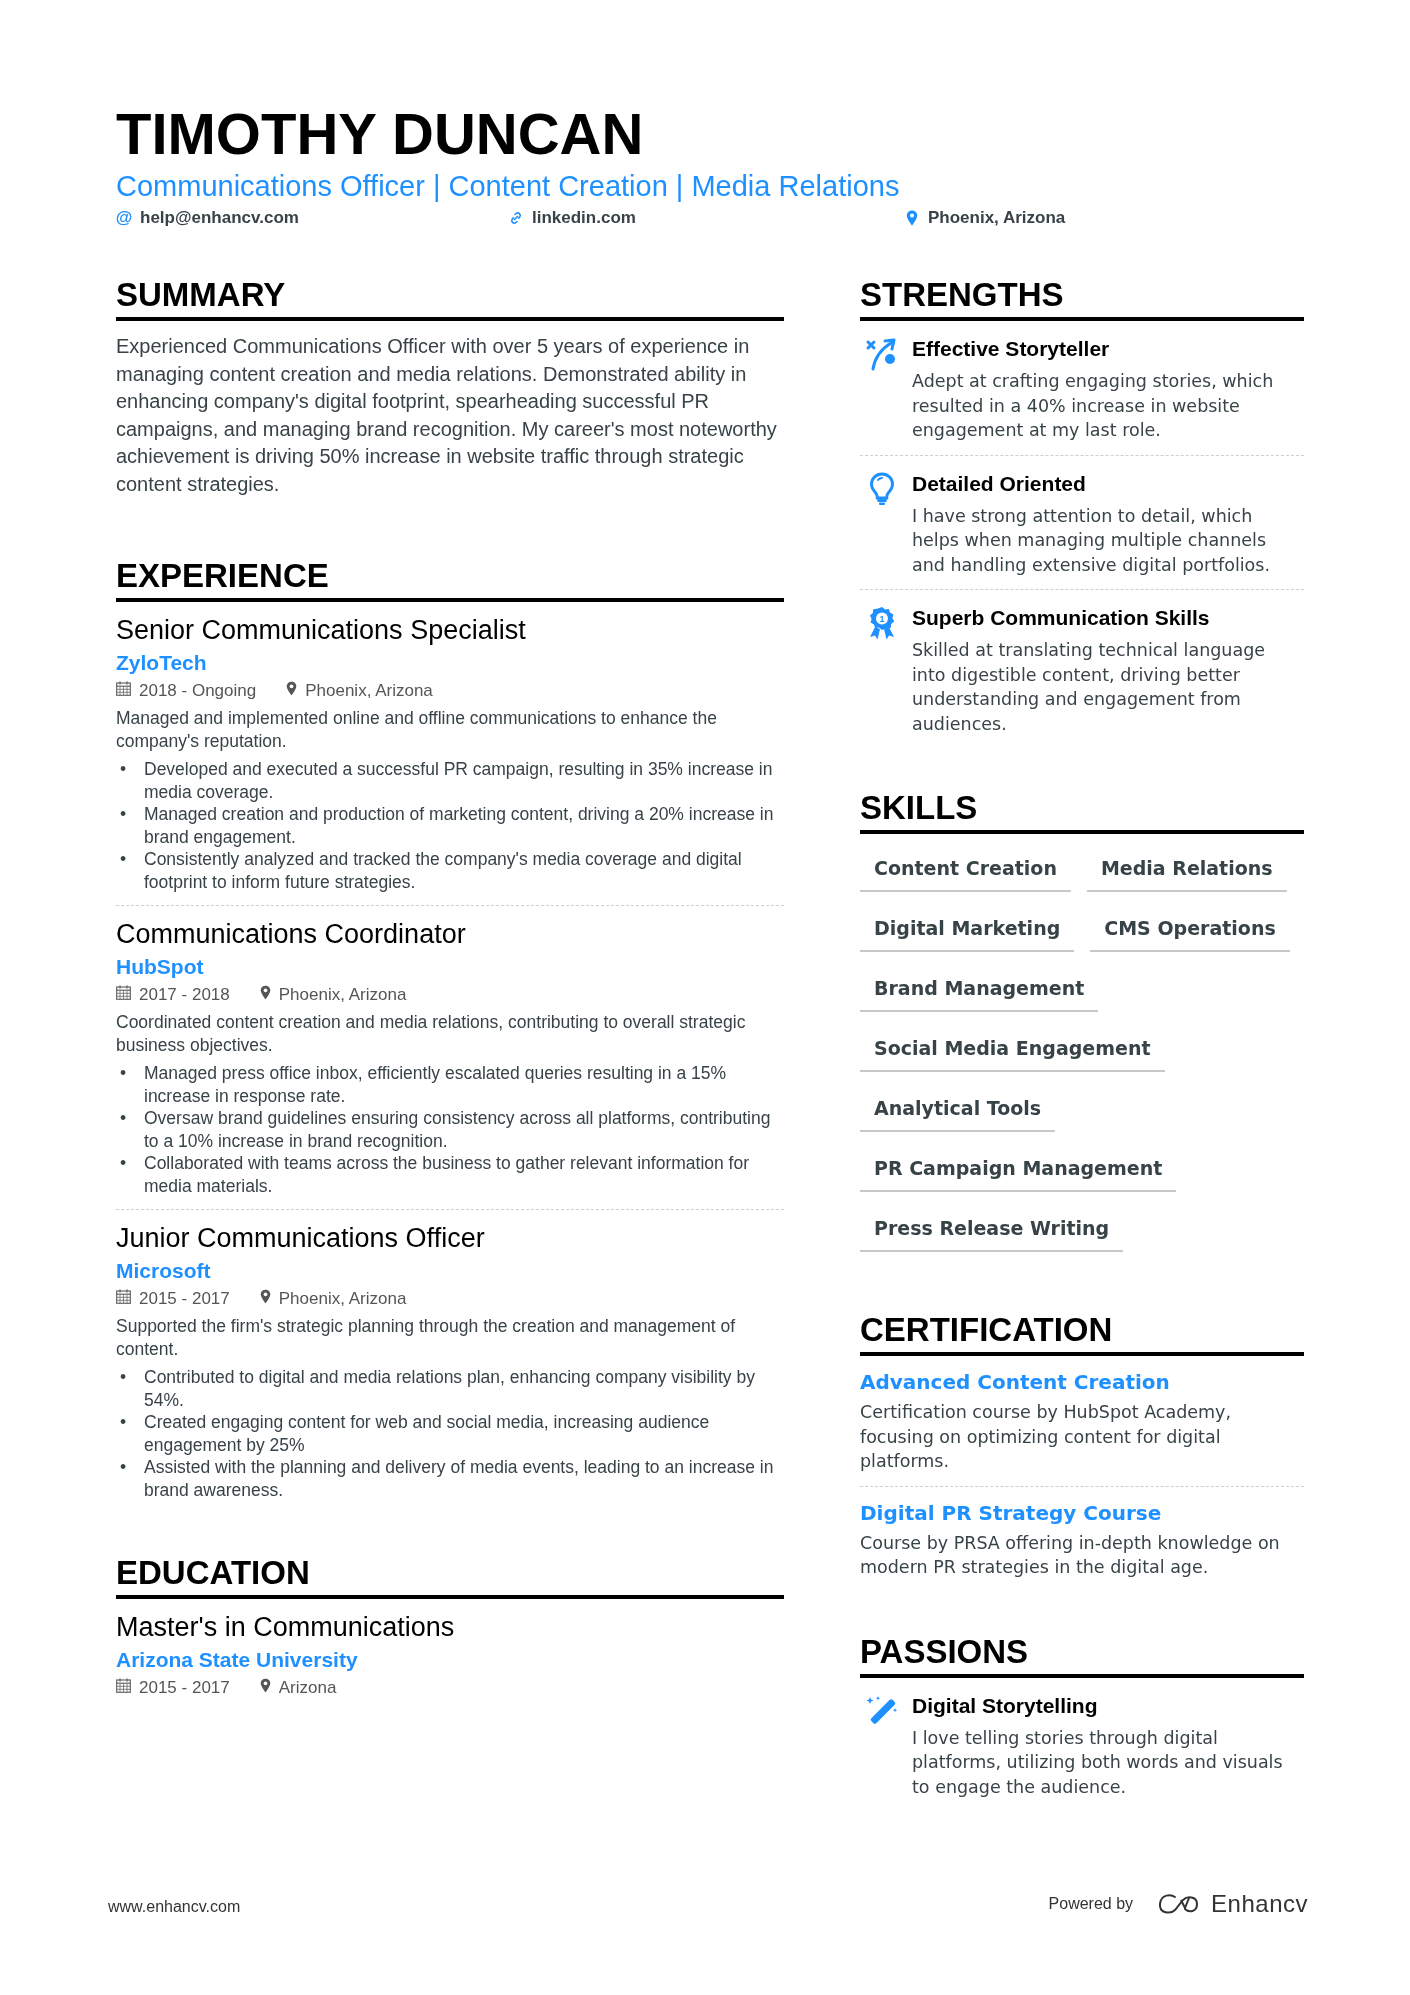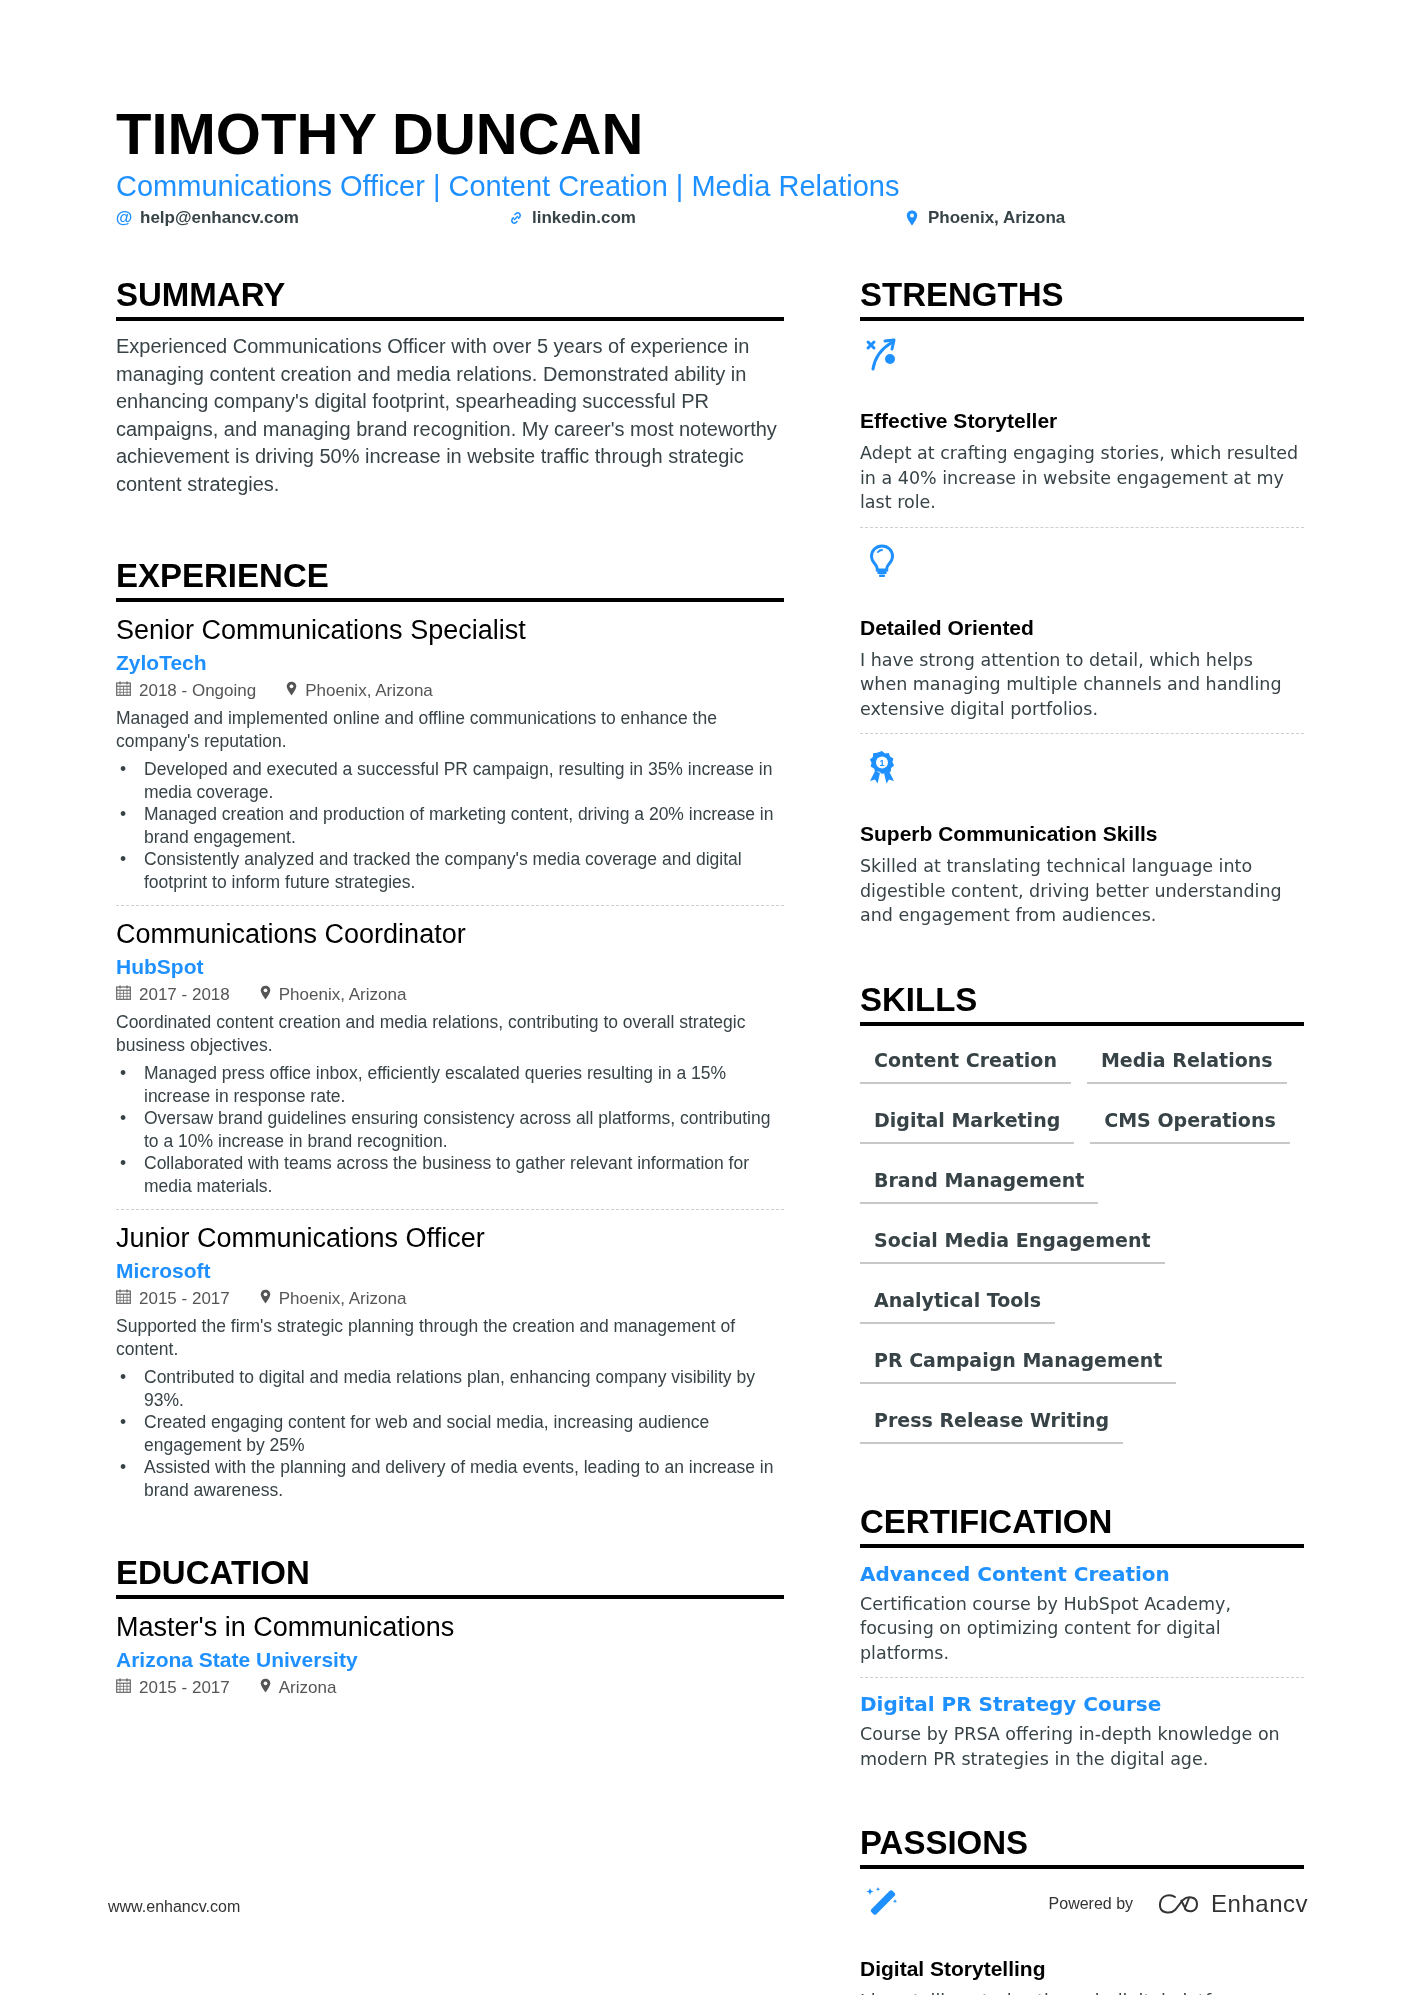--- a/index.html
+++ b/index.html
@@ -36,21 +36,21 @@
               font-family: "Liberation Sans", sans-serif; }
   .job-meta span.m { display: inline-flex; align-items: center; gap: 8px; }
   .job-meta .ico { font-size: 16px; color: #666; }
   .job-desc { font-size: 17.5px; line-height: 22.5px; color: #384347; margin-top: 3px;
               font-family: "Liberation Sans", sans-serif; }
   .bullets { margin: 6px 0 0 0; padding: 0; list-style: none; }
   .bullets li { position: relative; padding-left: 28px; font-size: 17.5px; line-height: 22.5px; color: #384347;
                 font-family: "Liberation Sans", sans-serif; }
   .bullets li::before { content: "•"; position: absolute; left: 4px; top: 0; color: #384347; }
 
-  .strength { display: flex; gap: 26px; padding: 14px 0 12px 0; border-bottom: 1px dashed #cfcfcf; flex-direction: column; }
+  .strength { display: flex; gap: 8px; padding: 14px 0 12px 0; border-bottom: 1px dashed #cfcfcf; }
   .strength:last-child { border-bottom: none; }
   .s-icon { width: 44px; flex: 0 0 44px; display: flex; justify-content: center; padding-top: 2px; }
   .s-title { font-family: "Liberation Sans", sans-serif; font-weight: bold; font-size: 21px; color: #000; line-height: 28px; }
   .s-desc { font-size: 19px; line-height: 24.5px; color: #384347; margin-top: 6px;
             font-family: "DejaVu Sans", sans-serif; font-size: 17.5px; }
 
   .skills { display: flex; flex-wrap: wrap; gap: 0 16px; margin-top: 16px; }
   .skill { font-family: "DejaVu Sans", sans-serif; font-weight: bold; font-size: 19px; color: #384347;
            padding: 6px 14px 10px 14px; border-bottom: 2px solid #c8c8c8; margin-bottom: 18px; line-height: 24px; }
   .skills .break { flex-basis: 100%; height: 0; }
@@ -186,21 +186,21 @@
           <span class="m">
               <span class="ico"><svg width="11" height="15" viewBox="0 0 12 16">
                   <path d="M6 0.5C3 0.5 0.8 2.7 0.8 5.6 0.8 9.3 6 15.5 6 15.5s5.2-6.2 5.2-9.9C11.2 2.7 9 0.5 6 0.5z" fill="#555"></path>
                   <circle cx="6" cy="5.6" r="2" fill="#fff"></circle>
                 </svg></span>
               <span>Phoenix, Arizona</span>
             </span>
         </div>
         <div class="job-desc">Supported the firm's strategic planning through the creation and management of content.</div>
         <ul class="bullets">
-          <li>Contributed to digital and media relations plan, enhancing company visibility by 93%.</li>
+          <li>Contributed to digital and media relations plan, enhancing company visibility by 54%.</li>
           <li>Created engaging content for web and social media, increasing audience engagement by 25%</li>
           <li>Assisted with the planning and delivery of media events, leading to an increase in brand awareness.</li>
         </ul>
       </div>
     </div>
 
     <div class="section" style="margin-top:38px;">
       <h2 class="section-title">EDUCATION</h2>
       <div class="job">
         <div class="job-title">Master's in Communications</div>

